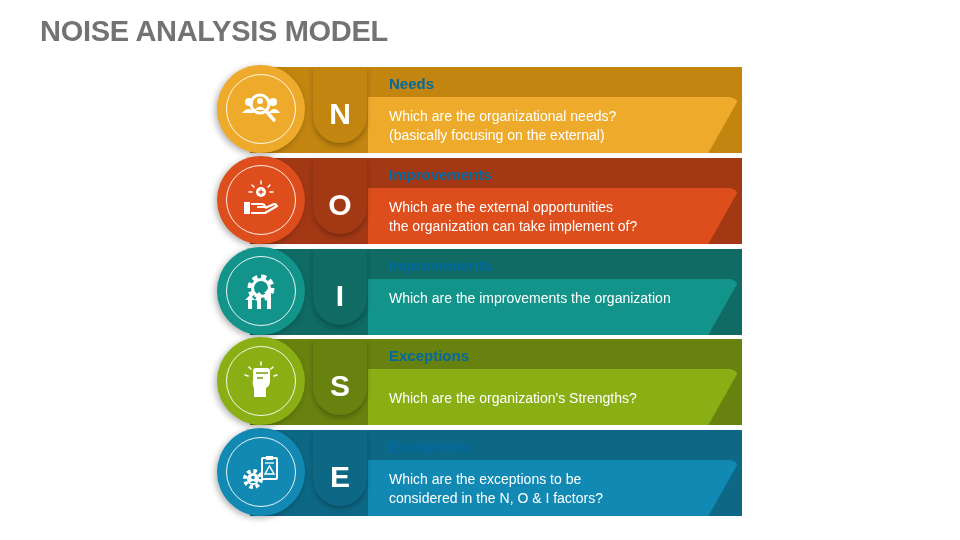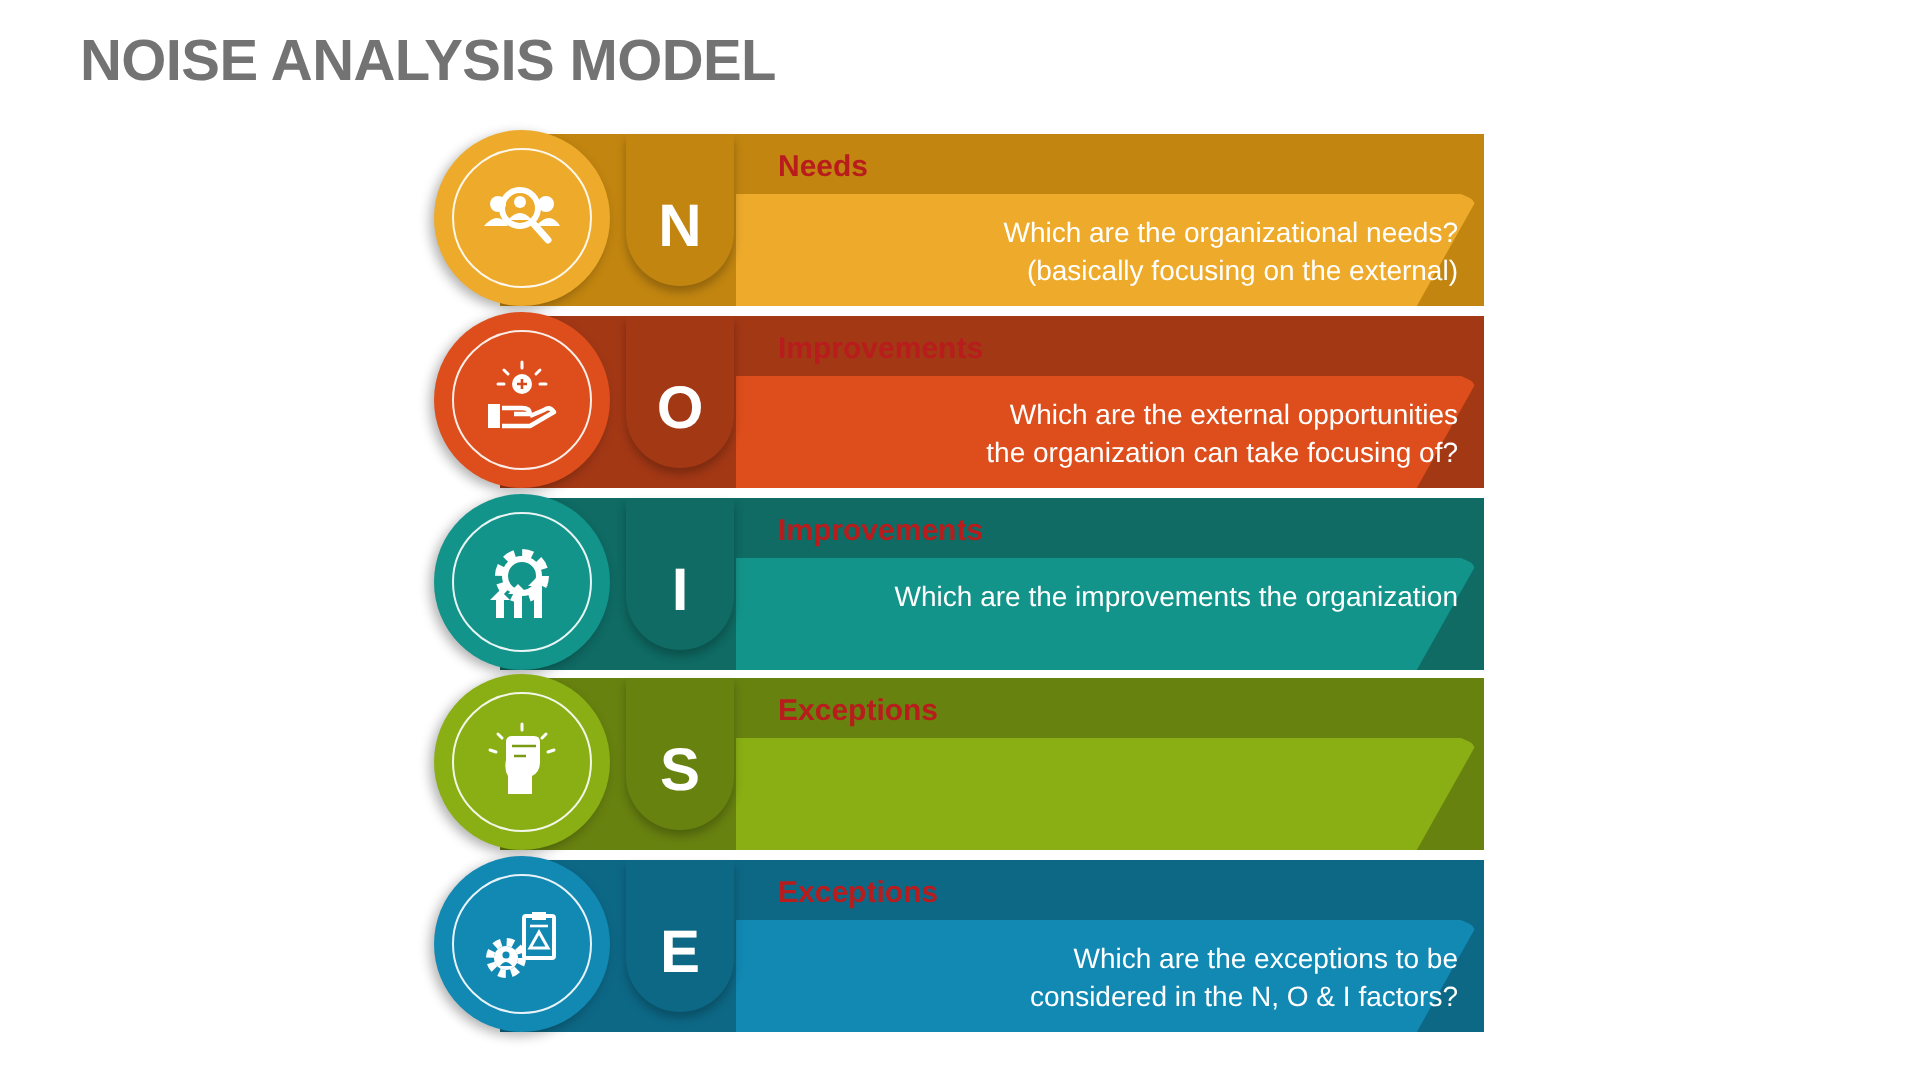--- a/index.html
+++ b/index.html
@@ -19,25 +19,25 @@
   .band .strip {
     position: absolute; left: 0; top: 0; width: 100%; height: 100%;
   }
   .band .panel {
     position: absolute; left: 118px; top: 30px; width: 370px; height: 56px;
     clip-path: polygon(0 0, 98% 0, 100% 6%, 92% 100%, 0 100%);
     border-top-right-radius: 8px;
   }
   .band .heading {
     position: absolute; left: 139px; top: 8px;
-    font-size: 15px; font-weight: bold; color: #b91c1c;
+    font-size: 15px; font-weight: bold; color: #0369a1;
   }
   .band .desc {
     position: absolute; left: 139px; top: 40px; width: 340px;
-    font-size: 14px; color: #ffffff; line-height: 19px; text-align: right;
+    font-size: 14px; color: #ffffff; line-height: 19px;
   }
   .band .desc.single { top: 50px; }
   .band .tab {
     position: absolute; left: 63px; top: 0; width: 54px; height: 76px;
     border-radius: 0 0 27px 27px;
     box-shadow: 0 3px 5px rgba(0,0,0,0.25);
   }
   .band .tab-letter {
     position: absolute; left: 63px; top: 30px; width: 54px; text-align: center;
     font-size: 30px; font-weight: bold; color: #ffffff;
@@ -86,21 +86,21 @@
 </div>
 
 <div class="band" style="top:158px;">
   <div class="strip" style="background: rgb(163, 56, 21);"></div>
   <div class="panel" style="background: rgb(221, 78, 28);"></div>
   <div class="tab" style="background: rgb(163, 56, 21);"></div>
   <div class="tab-letter">O</div>
   <div class="heading">Improvements</div>
   <div class="desc">
     <div>Which are the external opportunities</div>
-    <div>the organization can take focusing of?</div>
+    <div>the organization can take implement of?</div>
   </div>
   <div class="circle" style="background: rgb(221, 78, 28);">
     <div class="ring"></div>
     <svg viewBox="0 0 40 40">
       <circle cx="20" cy="12" r="5" fill="#fff"></circle>
       <path d="M20 9.5 v5 M17.5 12 h5" stroke="#D44A1A" stroke-width="1.3"></path>
       <g stroke="#fff" stroke-width="1.5" stroke-linecap="round">
         <line x1="20" y1="1" x2="20" y2="4"></line>
         <line x1="11" y1="5" x2="13" y2="7"></line>
         <line x1="29" y1="5" x2="27" y2="7"></line>
@@ -133,20 +133,23 @@
     </svg>
   </div>
 </div>
 
 <div class="band" style="top:339px;">
   <div class="strip" style="background: rgb(104, 130, 16);"></div>
   <div class="panel" style="background: rgb(137, 175, 20);"></div>
   <div class="tab" style="background: rgb(104, 130, 16);"></div>
   <div class="tab-letter">S</div>
   <div class="heading">Exceptions</div>
+  <div class="desc single">
+    <div>Which are the organization's Strengths?</div>
+  </div>
   <div class="circle" style="background: rgb(137, 175, 20);">
     <div class="ring"></div>
     <svg viewBox="0 0 40 40">
       <path d="M12 10 q0 -3 3 -3 h11 q3 0 3 3 v10 q0 5 -4 7 v9 h-12 v-9 q-2 -3 -1 -8 z" fill="#fff"></path>
       <path d="M15 12 h12 M16 17 l6 0" stroke="#7A9A12" stroke-width="1.3"></path>
       <g stroke="#fff" stroke-width="1.5" stroke-linecap="round">
         <line x1="20" y1="1" x2="20" y2="4"></line>
         <line x1="8" y1="6" x2="10" y2="8"></line>
         <line x1="32" y1="6" x2="30" y2="8"></line>
         <line x1="4" y1="14" x2="7" y2="15"></line>

